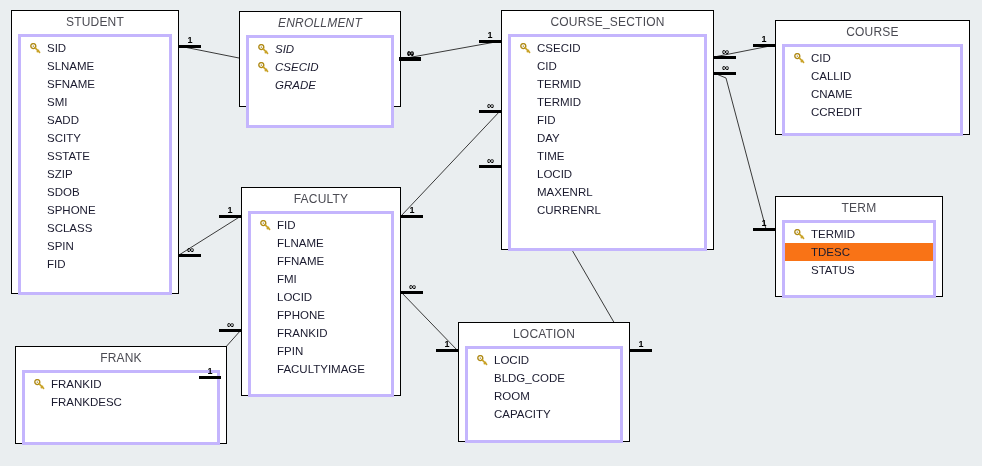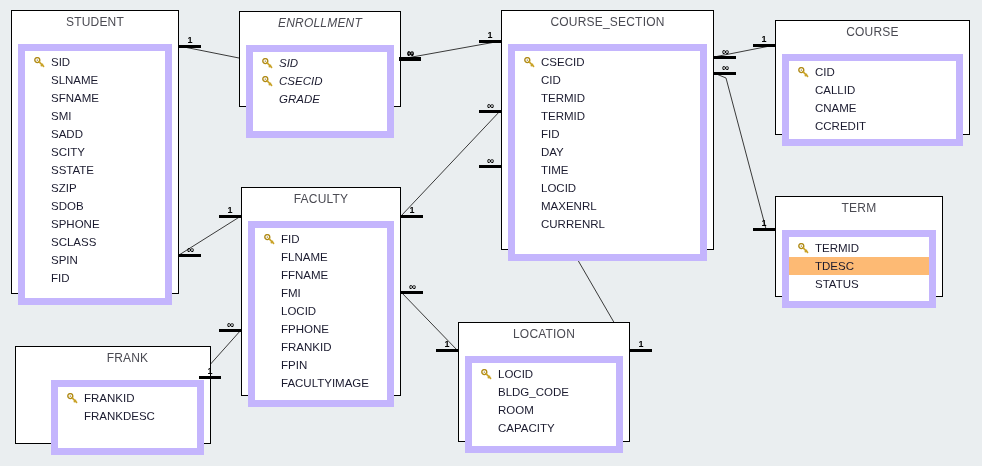--- a/index.html
+++ b/index.html
@@ -22,38 +22,38 @@
   .table-title{
     text-align:center;
     color:#4a4a52;
     font-size:12px;
     line-height:14px;
     padding:4px 0 3px 0;
     letter-spacing:.2px;
     white-space:nowrap;
   }
   .field-list{
-    border:7px solid #c4b5fd;
-    margin:12px 6px 6px 6px;
+    border:3px solid #c4b5fd;
+    margin:2px 6px 6px 6px;
     background:#ffffff;
     box-sizing:border-box;
     min-height:10px;
     padding:2px 0 2px 0;
   }
   .field-row{
     display:flex;
     align-items:center;
     height:18px;
     padding-left:4px;
     font-size:11.5px;
     color:#1b1b2f;
     box-sizing:border-box;
     white-space:nowrap;
   }
-  .field-row.selected{background:#fdba74;}
+  .field-row.selected{background:#f97316;}
   .key-slot{
     width:20px;min-width:20px;
     display:flex;align-items:center;justify-content:center;
   }
   .key-slot svg{display:block;}
   .field-name{padding-left:2px;}
 
   
   .card{
     position:absolute;
@@ -327,21 +327,21 @@
         <div class="field-row">
           <span class="key-slot"></span>
           <span class="field-name">FPIN</span>
         </div>
         <div class="field-row">
           <span class="key-slot"></span>
           <span class="field-name">FACULTYIMAGE</span>
         </div>
       </div>
     </div>
-    <div class="table-box" style="left: 15px; top: 346px; width: 196px; height: 98px; padding-left: 29px;">
+    <div class="table-box" style="left: 15px; top: 346px; width: 212px; height: 98px;">
       <div class="table-title">FRANK</div>
       <div class="field-list" style="height: 75px;">
         <div class="field-row">
           <span class="key-slot">
             <svg width="11" height="11" viewBox="0 0 11 11" aria-hidden="true">
               <circle cx="3.3" cy="3.1" r="2.5" fill="none" stroke="#b08b18" stroke-width="1.4"></circle>
               <circle cx="3.3" cy="3.1" r="0.7" fill="#8a6a10"></circle>
               <path d="M4.9 4.6 L9.6 9.4" stroke="#c9a227" stroke-width="1.6" stroke-linecap="round"></path>
               <path d="M7.3 8.6 L8.6 7.3" stroke="#c9a227" stroke-width="1.5" stroke-linecap="round"></path>
             </svg>

